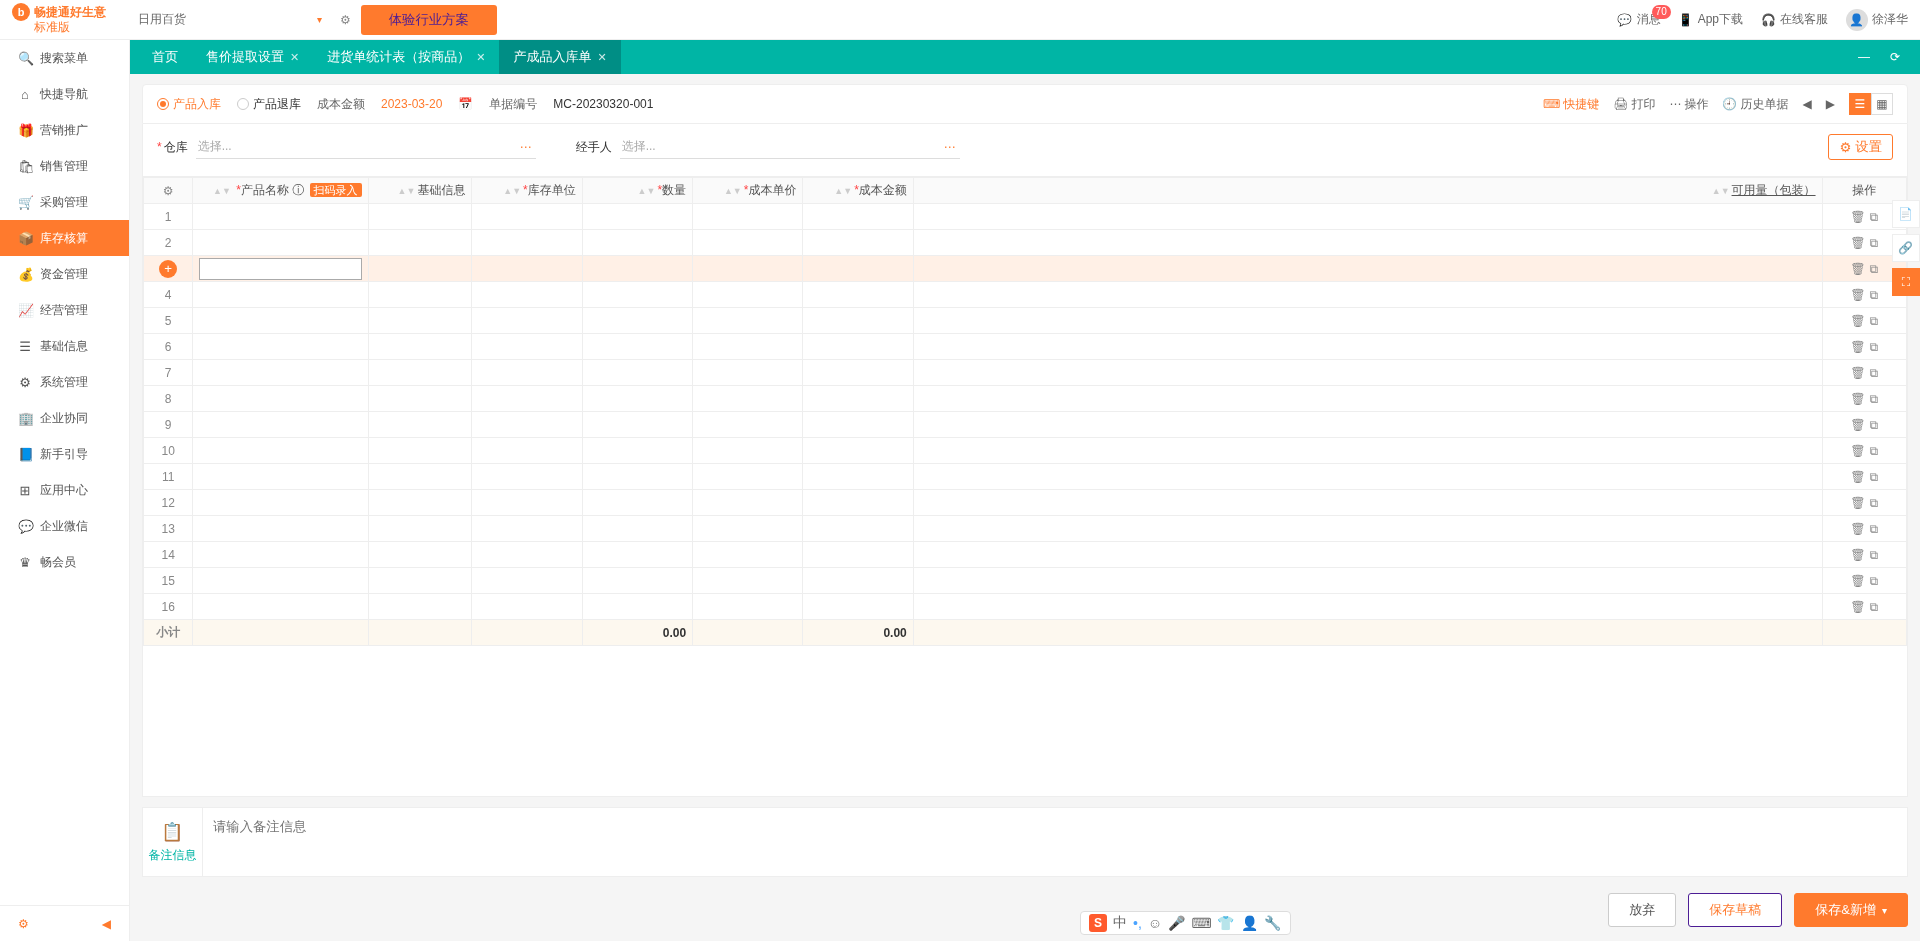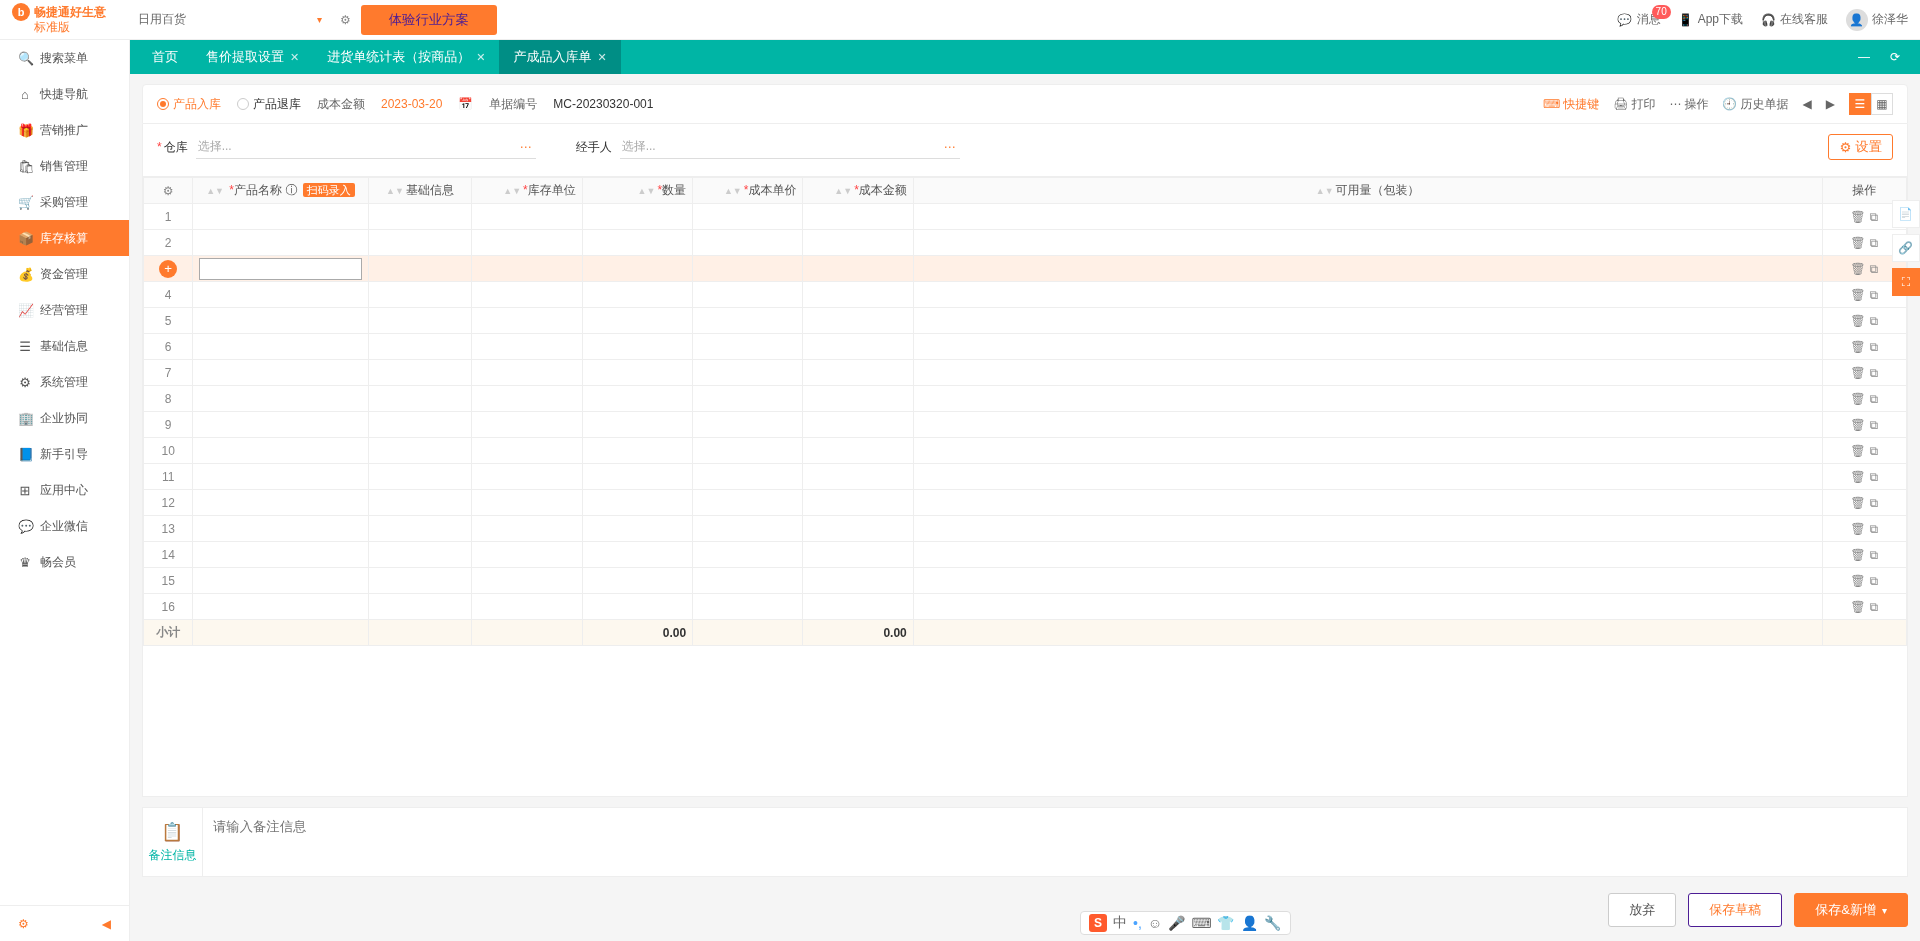--- a/index.html
+++ b/index.html
@@ -64,30 +64,30 @@
 .req { color:#f44; margin-right:2px; }
 .filt-sel { width:340px; border-bottom:1px solid #ddd; display:flex; align-items:center; justify-content:space-between; padding:3px 2px; color:#aaa; cursor:pointer; }
 .dots { color:#ff7a2d; letter-spacing:2px; }
 .cfg-btn { margin-left:auto; border:1px solid #ff7a2d; color:#ff7a2d; padding:3px 10px; border-radius:3px; cursor:pointer; display:flex; align-items:center; gap:4px; background:#fff; }
 
 
 .tbl-wrap { background:#fff; margin:0 12px; border:1px solid #eee; flex:1; display:flex; flex-direction:column; min-height:0; }
 .tbl { flex:1; overflow:auto; }
 table { border-collapse:collapse; width:100%; table-layout:fixed; }
 th, td { border:1px solid #eee; height:26px; padding:0 6px; font-size:12px; }
-th { background:#fafafa; color:#555; font-weight:normal; position:relative; }
+th { background:#fafafa; color:#555; font-weight:normal; position:relative;text-align:right; }
 th .sort { color:#ccc; font-size:9px; margin-right:2px; display:inline-flex; flex-direction:column; line-height:5px; }
 .col-idx { width:38px; text-align:center; color:#888; }
 .col-name { width:135px; }
 .col-spec { width:80px; }
 .col-unit { width:85px; text-align:right; }
 .col-qty  { width:85px; text-align:right; }
 .col-price{ width:85px; text-align:right; }
 .col-amt  { width:85px; text-align:right; }
-.col-avail{ width:700px; }
+.col-avail{ width:700px;text-decoration:underline; }
 .col-op   { width:65px; text-align:center; }
 .req-h { color:#f44; }
 .scan-badge { background:#ff7a2d; color:#fff; font-size:11px; padding:1px 4px; border-radius:2px; margin-left:2px; }
 tr.row-active td { background:#fff0e6; }
 tr.row-active .col-idx { padding:0; }
 .add-btn { width:18px; height:18px; background:#ff7a2d; color:#fff; border-radius:50%; display:inline-flex; align-items:center; justify-content:center; cursor:pointer; border:none; }
 .cell-input { width:100%; height:22px; border:1px solid #aaa; background:#fff; }
 .op-ico { color:#888; cursor:pointer; margin:0 2px; }
 tr.subtotal td { background:#fdf8ef; font-weight:600;margin-left:42px; }
 

